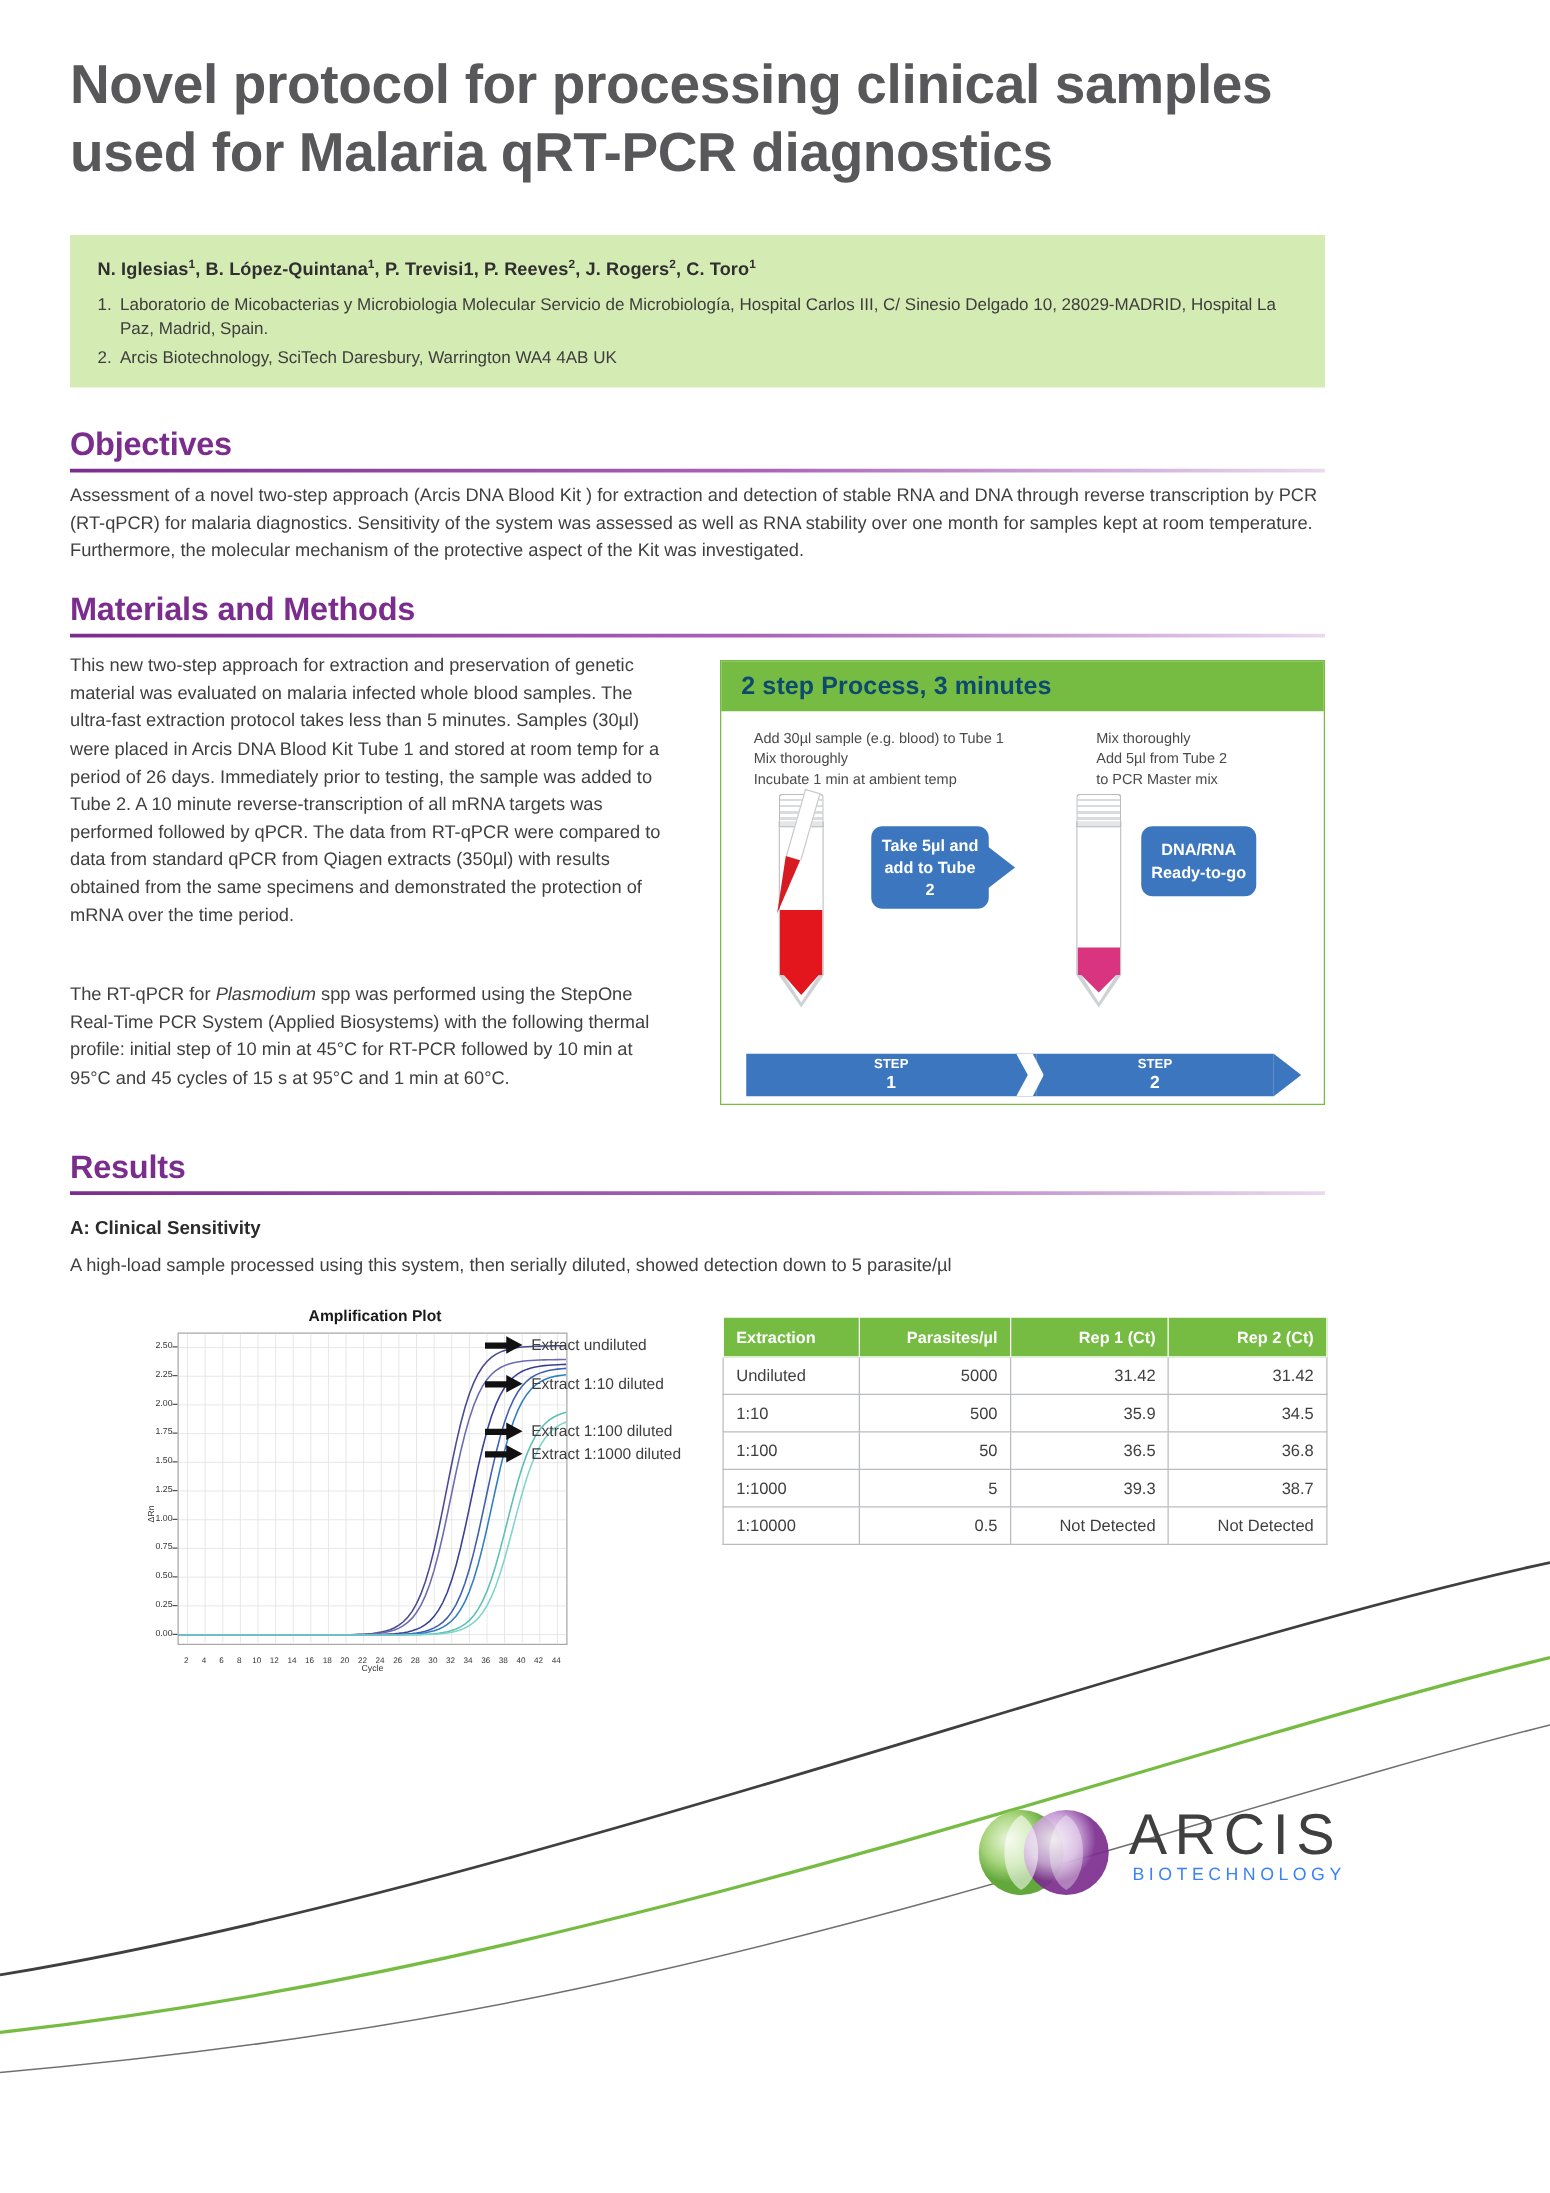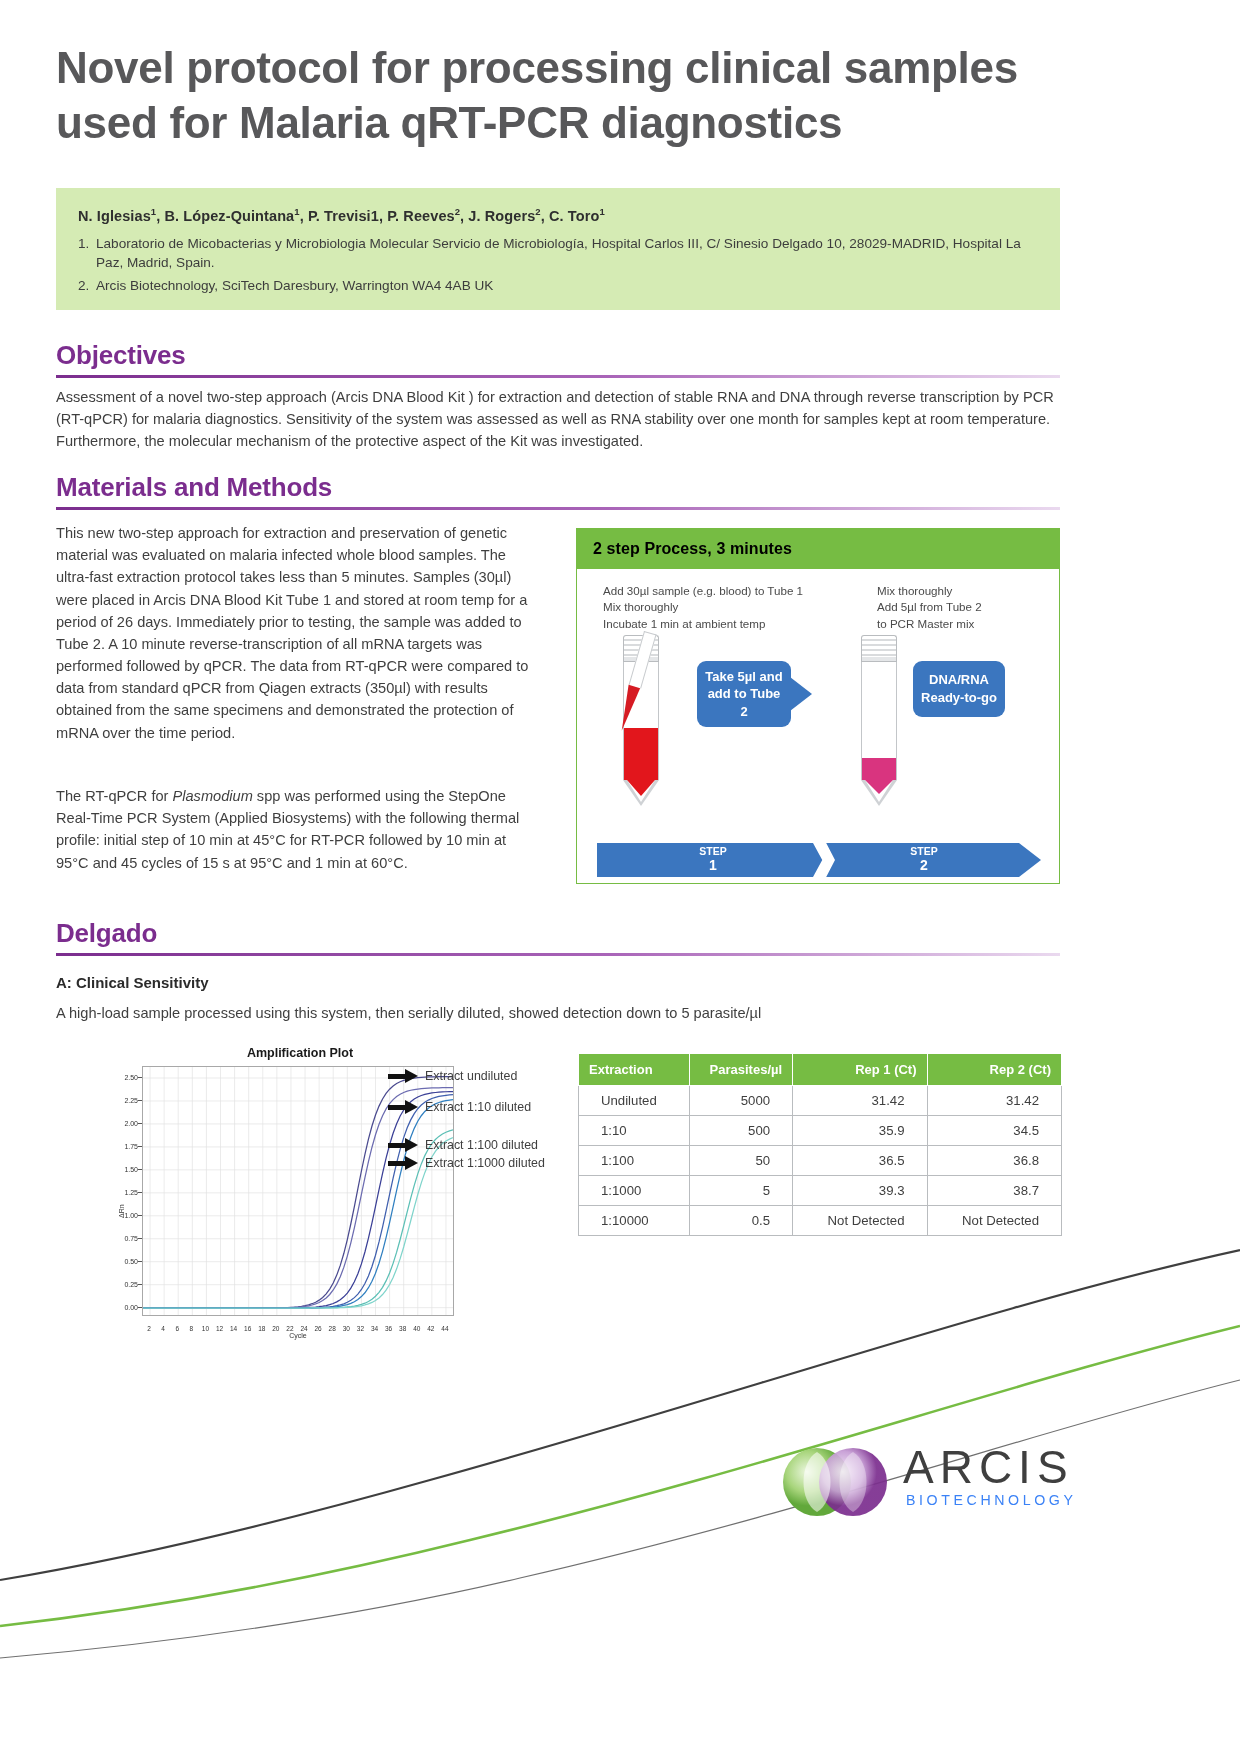--- a/index.html
+++ b/index.html
@@ -43,22 +43,22 @@
   }
 
   .body-text { position: absolute; font-size: 14.6px; line-height: 1.52; color: #3f3f3f; }
 
   
   .diagram {
     position: absolute; left: 576px; top: 528px; width: 484px; height: 356px;
     border: 1.5px solid #76bc43; background: #fff;
   }
   .diagram-hd {
-    height: 40px; background: #76bc43; color: #000000;
-    font-size: 16px; font-weight: 600; display: flex; align-items: center;
+    height: 40px; background: #76bc43; color: #0c4a6e;
+    font-size: 20px; font-weight: 600; display: flex; align-items: center;
     padding-left: 16px; letter-spacing: 0.1px;
   }
   .dg-body { position: relative; height: 314px; }
   .dg-instr { position: absolute; font-size: 11.6px; line-height: 1.42; color: #4a4a4a; }
   .dg-instr.left { left: 26px; top: 14px; }
   .dg-instr.right { left: 300px; top: 14px; }
   .callout {
     position: absolute; background: #3b76bf; color: #fff; border-radius: 9px;
     font-size: 13px; font-weight: bold; text-align: center; line-height: 1.35;
     display: flex; align-items: center; justify-content: center; padding: 6px 8px;
@@ -118,21 +118,21 @@
   .rtable {
     position: absolute; left: 578px; top: 1053px; width: 484px;
     border-collapse: collapse; font-size: 13.2px;
   }
   .rtable th {
     background: #76bc43; color: #fff; font-weight: bold; font-size: 13px;
     padding: 8px 10px; border: 1px solid #ffffff; text-align: left;
   }
   .rtable th.r, .rtable td.r { text-align: right; }
   .rtable td {
-    padding: 7px 22px; border: 1px solid #b9bcbf; color: #3f3f3f;
+    padding: 7px 10px; border: 1px solid #b9bcbf; color: #3f3f3f;
   }
 
   
   .chartwrap { position: absolute; left: 60px; top: 1040px; width: 500px; height: 320px; }
   .chart-title { position: absolute; left: 100px; top: 6px; width: 280px; text-align: center;
                  font-size: 12.5px; font-weight: bold; color: #1a1a1a; }
   .plotbox { position: absolute; left: 82px; top: 26px; width: 312px; height: 250px;
              border: 1px solid #a8a8a8; background: #fff; }
   .ytick { position: absolute; right: 100%; margin-right: 5px; font-size: 7px; color: #333;
            transform: translateY(-50%); white-space: nowrap; }
@@ -246,21 +246,21 @@
         <div class="stepseg" style="left:232px; width:190px;">
           <div>STEP</div>
           <div class="num">2</div>
         </div>
         <div class="sep-notch"></div>
         <div class="arrowhead-r"></div>
       </div>
     </div>
   </div>
 
-  <div class="sec-h" style="left:56px; top:918px;">Delgado</div>
+  <div class="sec-h" style="left:56px; top:918px;">Results</div>
   <div class="sec-rule" style="left:56px; top:953px; width:1004px;"></div>
   <div class="subhead" style="left:56px; top:974px;">A: Clinical Sensitivity</div>
   <div class="body-text" style="left:56px; top:1002px; width:1004px;">A high-load sample processed using this system, then serially diluted, showed detection down to 5 parasite/µl</div>
 
   <div class="chartwrap">
     <div class="chart-title">Amplification Plot</div>
     <div class="ylabel">ΔRn</div>
     <div class="xlabel">Cycle</div>
     <div class="plotbox" id="plotbox">
       <svg id="curves" width="310" height="248" viewBox="0 0 310 248" style="position:absolute;left:0;top:0;">

